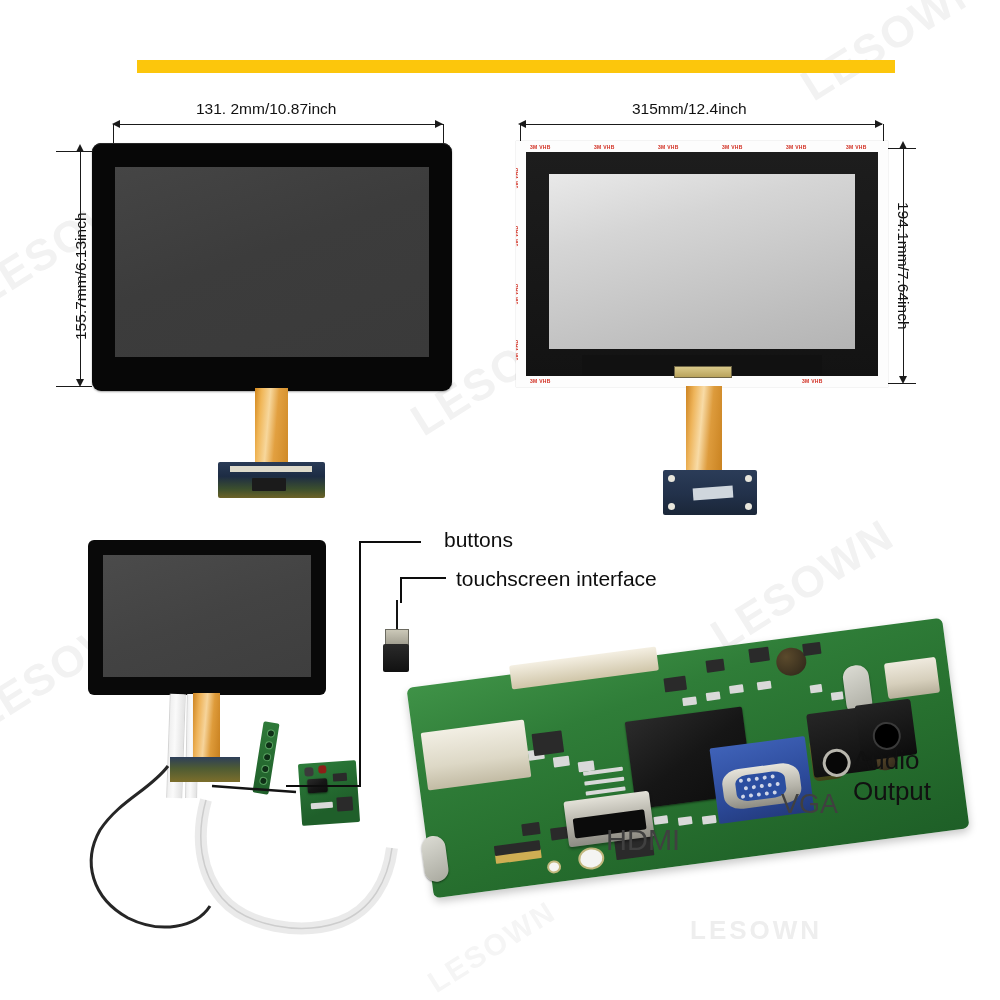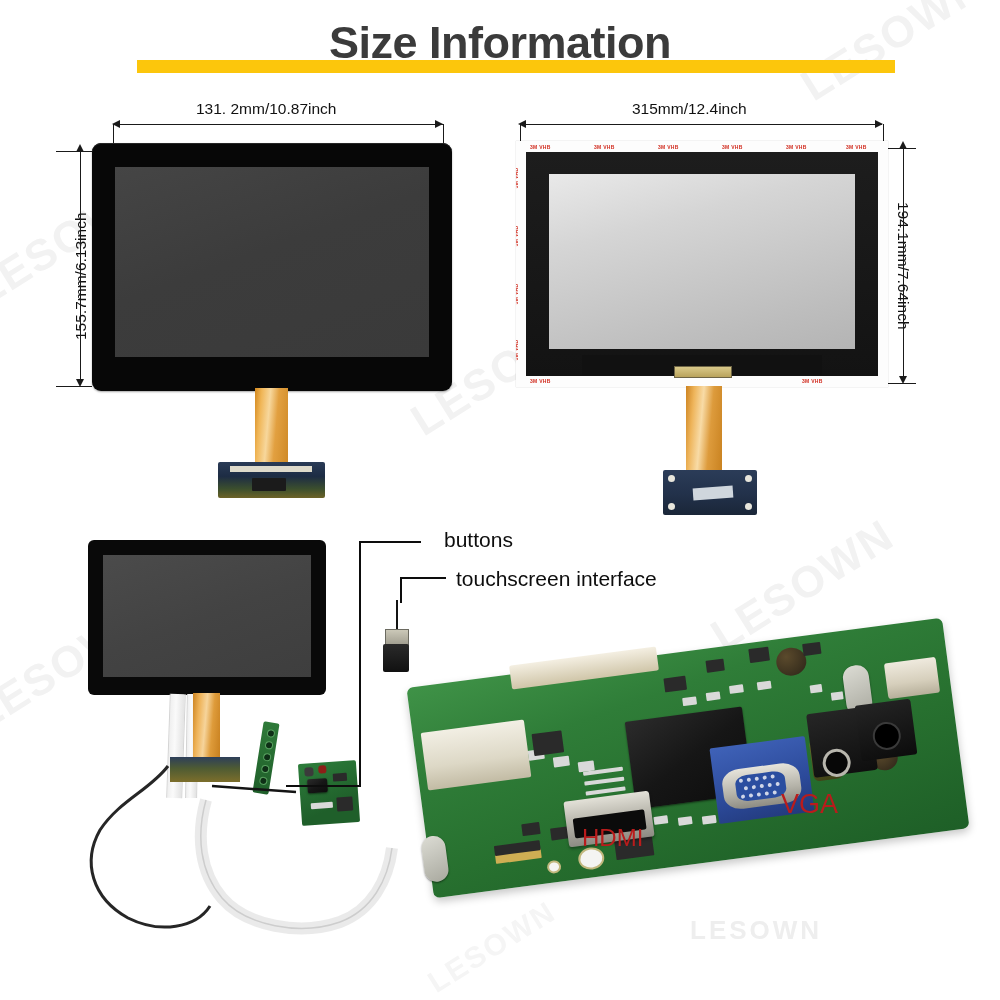--- a/index.html
+++ b/index.html
@@ -500,21 +500,21 @@
     top: 42px;
     width: 148px;
     height: 24px;
     background: linear-gradient(180deg,#f4efe2 0%, #cfc5a8 100%);
     transform: rotate(-7.5deg);
     border-radius: 2px;
   }
   .port-label {
     position: absolute;
     font-size: 24px;
-    color: #b91c1c;
+    color: #404040;
     white-space: nowrap;
   }
   .port-label-big {
     position: absolute;
     font-size: 26px;
     color: #111;
     white-space: nowrap;
     line-height: 1.18;
   }
 </style>
@@ -525,21 +525,20 @@
 
   <div class="watermark wm1">LESOWN</div>
   <div class="watermark wm2">LESOWN</div>
   <div class="watermark wm3">LESOWN</div>
   <div class="watermark wm4">LESOWN</div>
   <div class="watermark wm5">LESOWN</div>
   <div class="watermark wm6">LESOWN</div>
   <div class="watermark wm7">LESOWN</div>
 
   <div id="title-bar"></div>
-  <div id="page-title">Size Information</div>
 
   <div>
     <div class="dim-label" style="left:196px; top:100px;">131. 2mm/10.87inch</div>
     <div class="dimline-h" style="left:113px; top:124px; width:330px;"></div>
     <div class="arrow arrow-l" style="left:112px; top:120px;"></div>
     <div class="arrow arrow-r" style="left:435px; top:120px;"></div>
     <div class="tick-v" style="left:113px; top:124px; height:24px;"></div>
     <div class="tick-v" style="left:443px; top:124px; height:24px;"></div>
   </div>
 
@@ -752,16 +751,20 @@
 
     <div id="audio-jack-1">
       <div id="audio-jack-hole"></div>
     </div>
     <div id="dc-jack">
       <div id="dc-hole"></div>
     </div>
     <div id="white-conn"></div>
   </div>
 
-  <div class="port-label" style="left:582px; top:824px; font-size:24px;">HDMI</div>
+  <div class="port-label" style="left:606px; top:824px; font-size:29px;">HDMI</div>
   <div class="port-label" style="left:781px; top:789px; font-size:27px;">VGA</div>
+  <div class="port-label-big" style="left:853px; top:745px;">
+    <div>Audio</div>
+    <div>Output</div>
+  </div>
 
 </div>
 
 </body></html>

